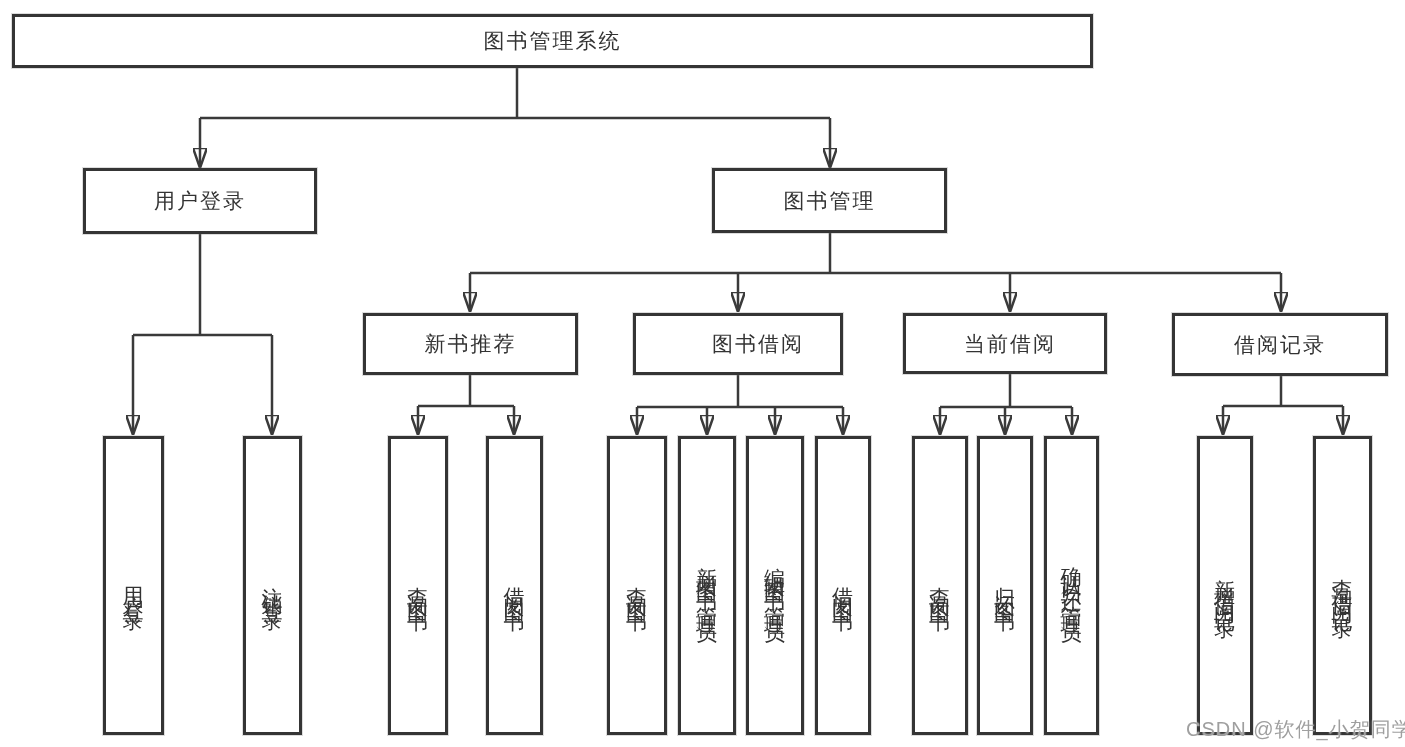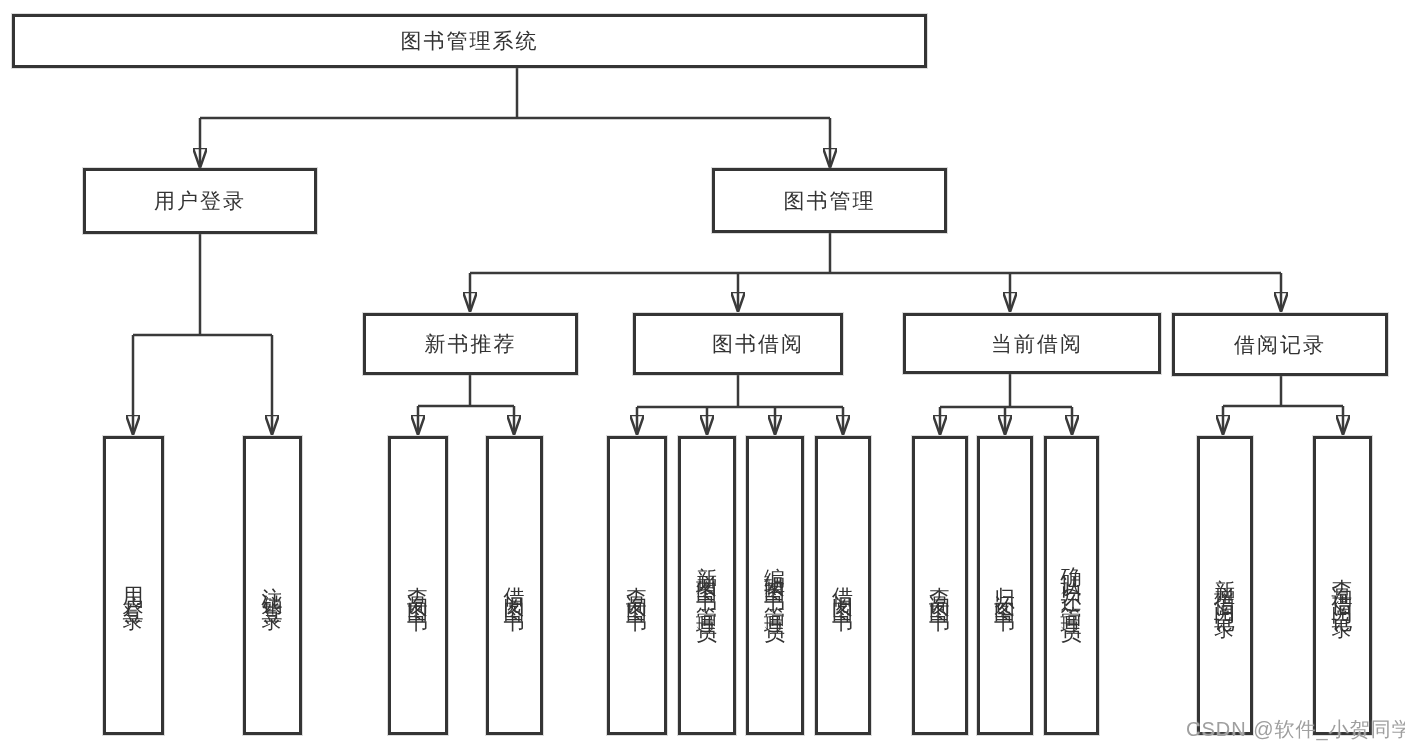--- a/index.html
+++ b/index.html
@@ -90,28 +90,28 @@
     <path d="M940,407 V433" marker-end="url(#arrow)"></path>
     <path d="M1005,407 V433" marker-end="url(#arrow)"></path>
     <path d="M1072,407 V433" marker-end="url(#arrow)"></path>
 
     <path d="M1281,376 V406"></path>
     <path d="M1223,406 H1343"></path>
     <path d="M1223,406 V433" marker-end="url(#arrow)"></path>
     <path d="M1343,406 V433" marker-end="url(#arrow)"></path>
   </svg>
 
-  <div class="node" style="left:12px;top:14px;width:915px;height:54px;">图书管理系统</div>
+  <div class="node" style="left:12px;top:14px;width:1081px;height:54px;">图书管理系统</div>
 
   <div class="node" style="left:83px;top:168px;width:234px;height:66px;">用户登录</div>
   <div class="node" style="left:363px;top:313px;width:215px;height:62px;">新书推荐</div>
 
   <div class="node" style="left:712px;top:168px;width:235px;height:65px;">图书管理</div>
   <div class="node" style="left:633px;top:313px;width:210px;height:62px;padding-left:40px;">图书借阅</div>
-  <div class="node" style="left:903px;top:313px;width:258px;height:61px;padding-left:10px;">当前借阅</div>
+  <div class="node" style="left:903px;top:313px;width:204px;height:61px;padding-left:10px;">当前借阅</div>
   <div class="node" style="left:1172px;top:313px;width:216px;height:63px;">借阅记录</div>
 
   <div class="vnode" style="left:103px;top:436px;width:61px;height:299px;">
     <span>用户登录</span>
   </div>
   <div class="vnode" style="left:243px;top:436px;width:59px;height:299px;">
     <span>注销登录</span>
   </div>
 
   <div class="vnode" style="left:388px;top:436px;width:60px;height:299px;">

